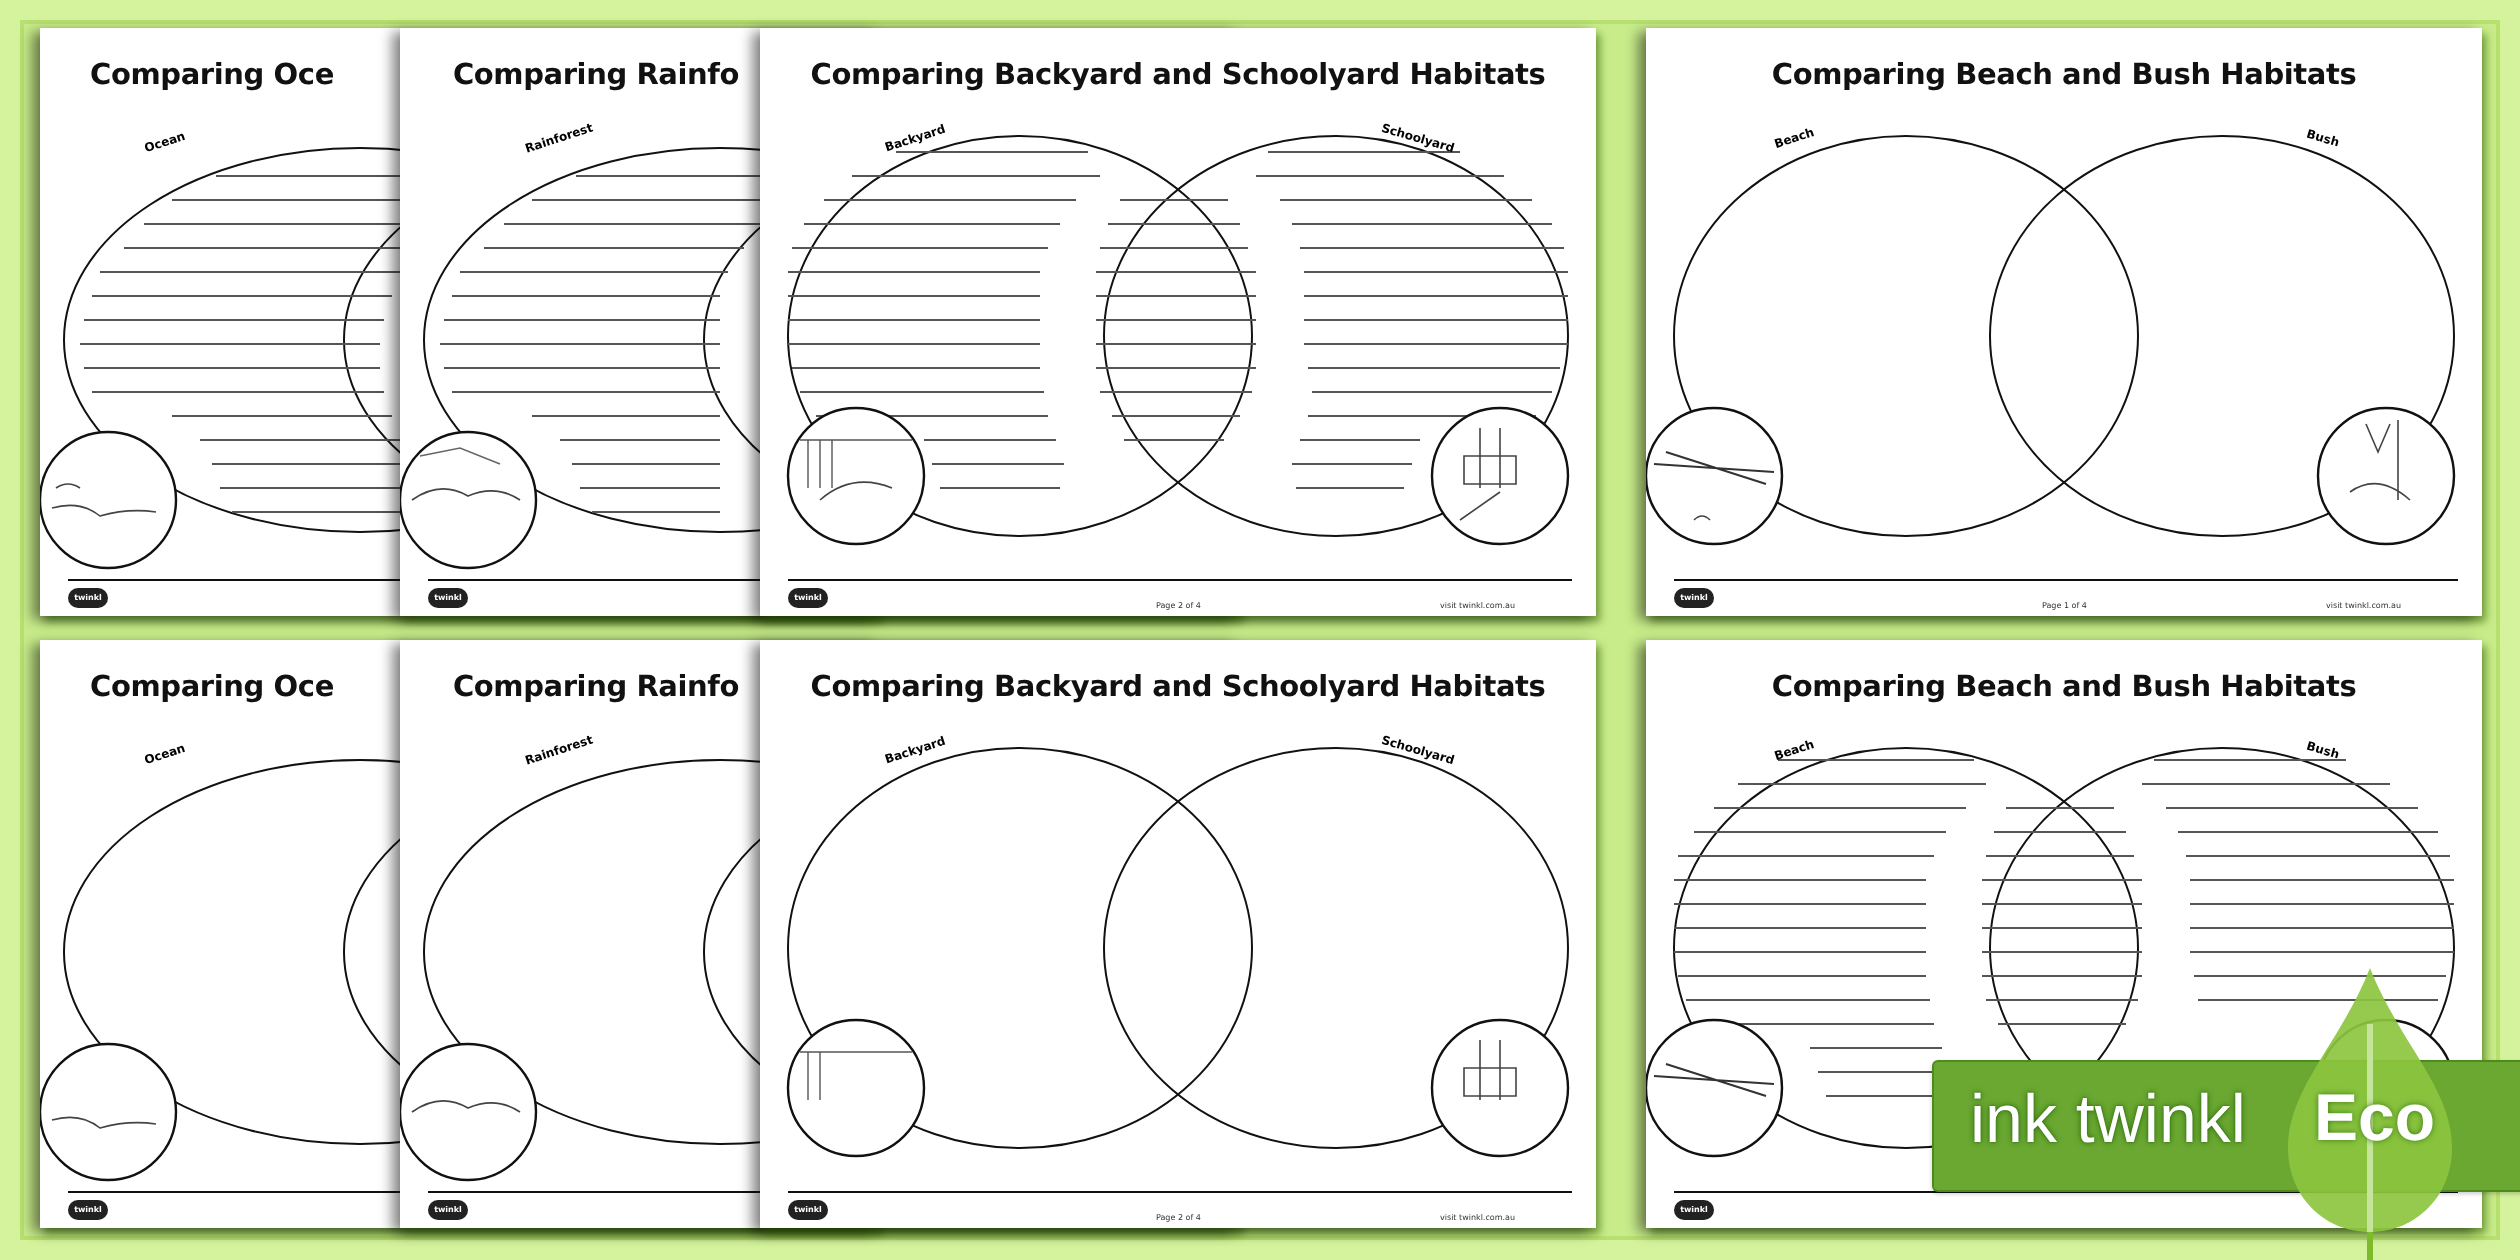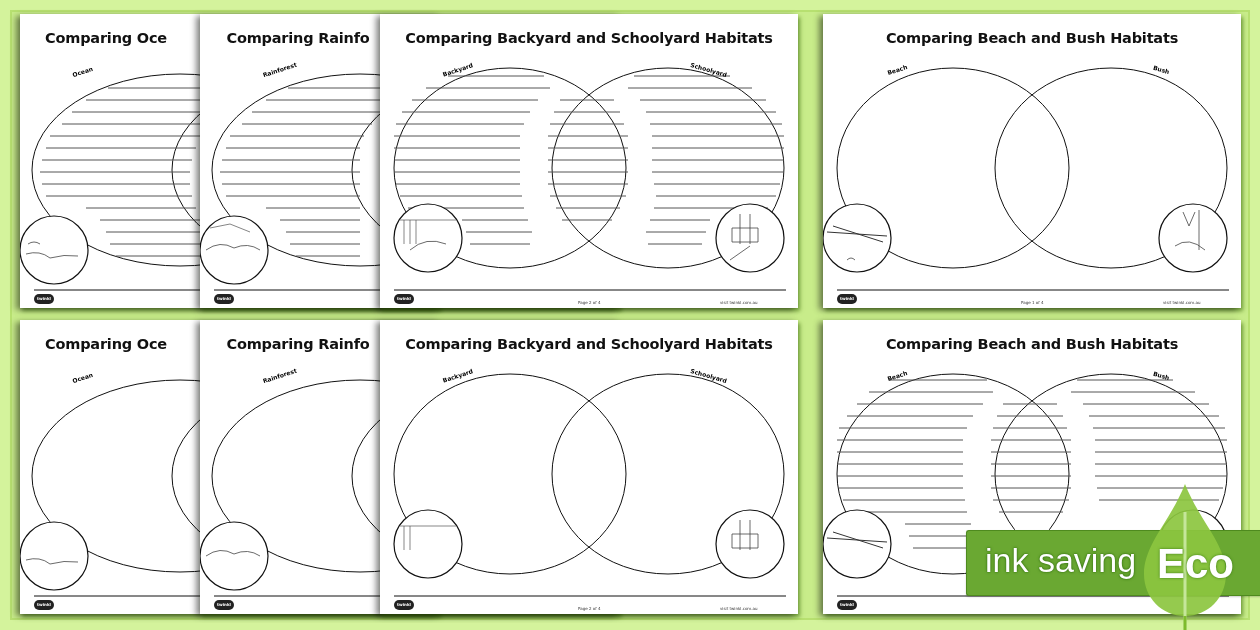--- a/index.html
+++ b/index.html
@@ -37,21 +37,21 @@
     box-shadow: 0 1px 2px rgba(0,0,0,0.2);
   }
   .eco-text {
     position:absolute; left:18px; top:10px;
     font-family:"Liberation Sans", sans-serif; font-size:34px; color:#fff;
     text-shadow: 0 0 3px #2f6d0c, 0 0 1px #2f6d0c;
   }
   .eco-drop { position:absolute; left:1140px; top:482px; }
   .eco-word {
     position:absolute; left:1157px; top:540px;
-    font-family:"Liberation Sans", sans-serif; font-weight:bold; font-size:42px; color:#fff;
+    font-family:"Liberation Sans", sans-serif; font-weight:bold; font-size:33px; color:#fff;
     text-shadow: 0 0 3px #3b7a14;
   }
   .twinkl-logo {
     position:absolute; width:20px; height:10px; background:#222; border-radius:5px;
     color:#fff; font-size:4px; text-align:center; line-height:10px; font-weight:bold;
   }
 </style>
 </head>
 <body>
 
@@ -291,20 +291,20 @@
     <path d="M4 218 L64 222 M10 212 L60 228" stroke="#333" stroke-width="1"></path>
     <circle cx="370" cy="224" r="34" fill="#fff" stroke="#111" stroke-width="1.2"></circle>
     <line x1="14" y1="276" x2="406" y2="276" stroke="#111" stroke-width="1"></line>
   </svg>
   <div class="twinkl-logo" style="left:14px;top:280px;">twinkl</div>
   <div style="position:absolute;left:64px;top:52px;font-size:6px;font-weight:bold;transform:rotate(-18deg);">Beach</div>
   <div style="position:absolute;left:330px;top:52px;font-size:6px;font-weight:bold;transform:rotate(16deg);">Bush</div>
 </div>
 
 <div class="eco-banner">
-  <div class="eco-text">ink saving</div>
+  <div class="eco-text">ink twinkl</div>
 </div>
 <svg class="eco-drop" width="90" height="148">
   <path d="M45 2 C30 40 4 62 4 92 C4 116 22 134 45 134 C68 134 86 116 86 92 C86 62 60 40 45 2 Z" fill="#8cc63f" fill-opacity="0.92"></path>
   <line x1="45" y1="30" x2="45" y2="148" stroke="#c5e69a" stroke-width="3"></line>
   <line x1="45" y1="134" x2="45" y2="148" stroke="#7dbb2c" stroke-width="3"></line>
 </svg>
 <div class="eco-word">Eco</div>
 
 </body></html>

